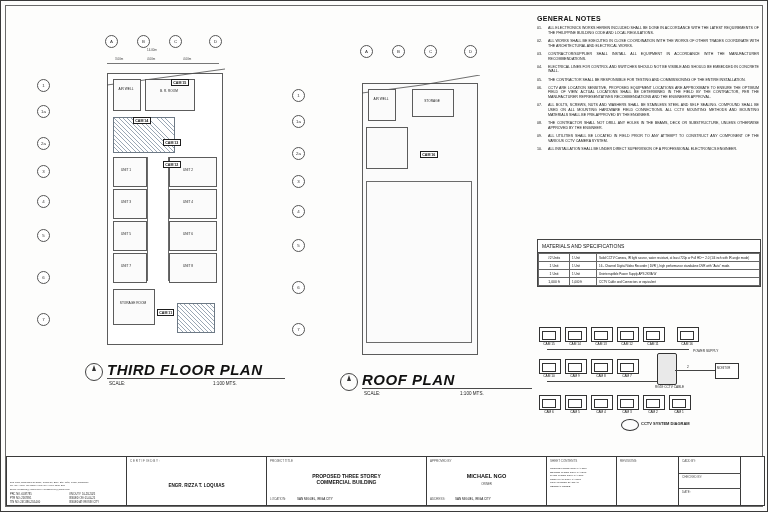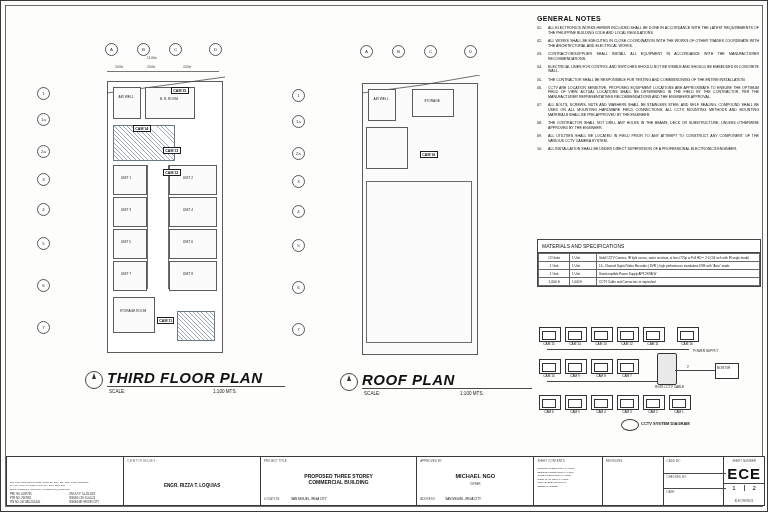--- a/index.html
+++ b/index.html
@@ -63,21 +63,21 @@
   .logo{font-size:11px;font-weight:bold;letter-spacing:.5px;color:#111;}
   .logo small{display:block;font-size:3.1px;font-weight:normal;letter-spacing:.2px;color:#333;}
   .ece{font-size:15px;font-weight:bold;letter-spacing:1px;color:#111;text-align:center;}
 </style>
 </head>
 <body>
 
 <div id="sheet">
   <div class="frame"></div>
 
-  <div class="plan" style="left:60px;top:28px;width:230px;height:400px;">
+  <div class="plan" style="left:60px;top:20px;width:230px;height:400px;">
 
     <div class="bub" style="left:44px;top:14px;">A</div>
     <div class="bub" style="left:76px;top:14px;">B</div>
     <div class="bub" style="left:108px;top:14px;">C</div>
     <div class="bub" style="left:148px;top:14px;">D</div>
 
     <div class="dimline" style="left:46px;top:42px;width:112px;"></div>
     <div class="dimtxt" style="left:54px;top:36px;">3.00m</div>
     <div class="dimtxt" style="left:86px;top:36px;">4.00m</div>
     <div class="dimtxt" style="left:122px;top:36px;">4.00m</div>
@@ -363,24 +363,14 @@
     </div>
 
     <div class="cell" style="width:62px;">
       <div class="lbl">CADD BY:</div>
       <div class="abs lbl" style="left:3px;top:18px;">CHECKED BY:</div>
       <div class="abs lbl" style="left:3px;top:33px;">DATE:</div>
       <div class="ln" style="left:0;top:16px;width:62px;height:.6px;"></div>
       <div class="ln" style="left:0;top:31px;width:62px;height:.6px;"></div>
     </div>
 
-    <div class="cell" style="width:auto;flex:1;border-right:none;">
-      <div class="lbl ctr">SHEET NUMBER</div>
-      <div class="ece" style="margin-top:2px;">ECE</div>
-      <div class="abs" style="left:0;right:0;top:28px;display:flex;">
-        <div style="flex:1;text-align:center;font-size:6px;border-right:.6px solid #555;">1</div>
-        <div style="flex:1;text-align:center;font-size:6px;">2</div>
-      </div>
-      <div class="abs" style="left:0;right:0;bottom:2px;text-align:center;font-size:2.6px;color:#444;">ELECTRONICS</div>
-      <div class="ln" style="left:0;top:26px;width:100%;height:.6px;"></div>
-    </div>
   </div>
 </div>
 
 </body></html>

